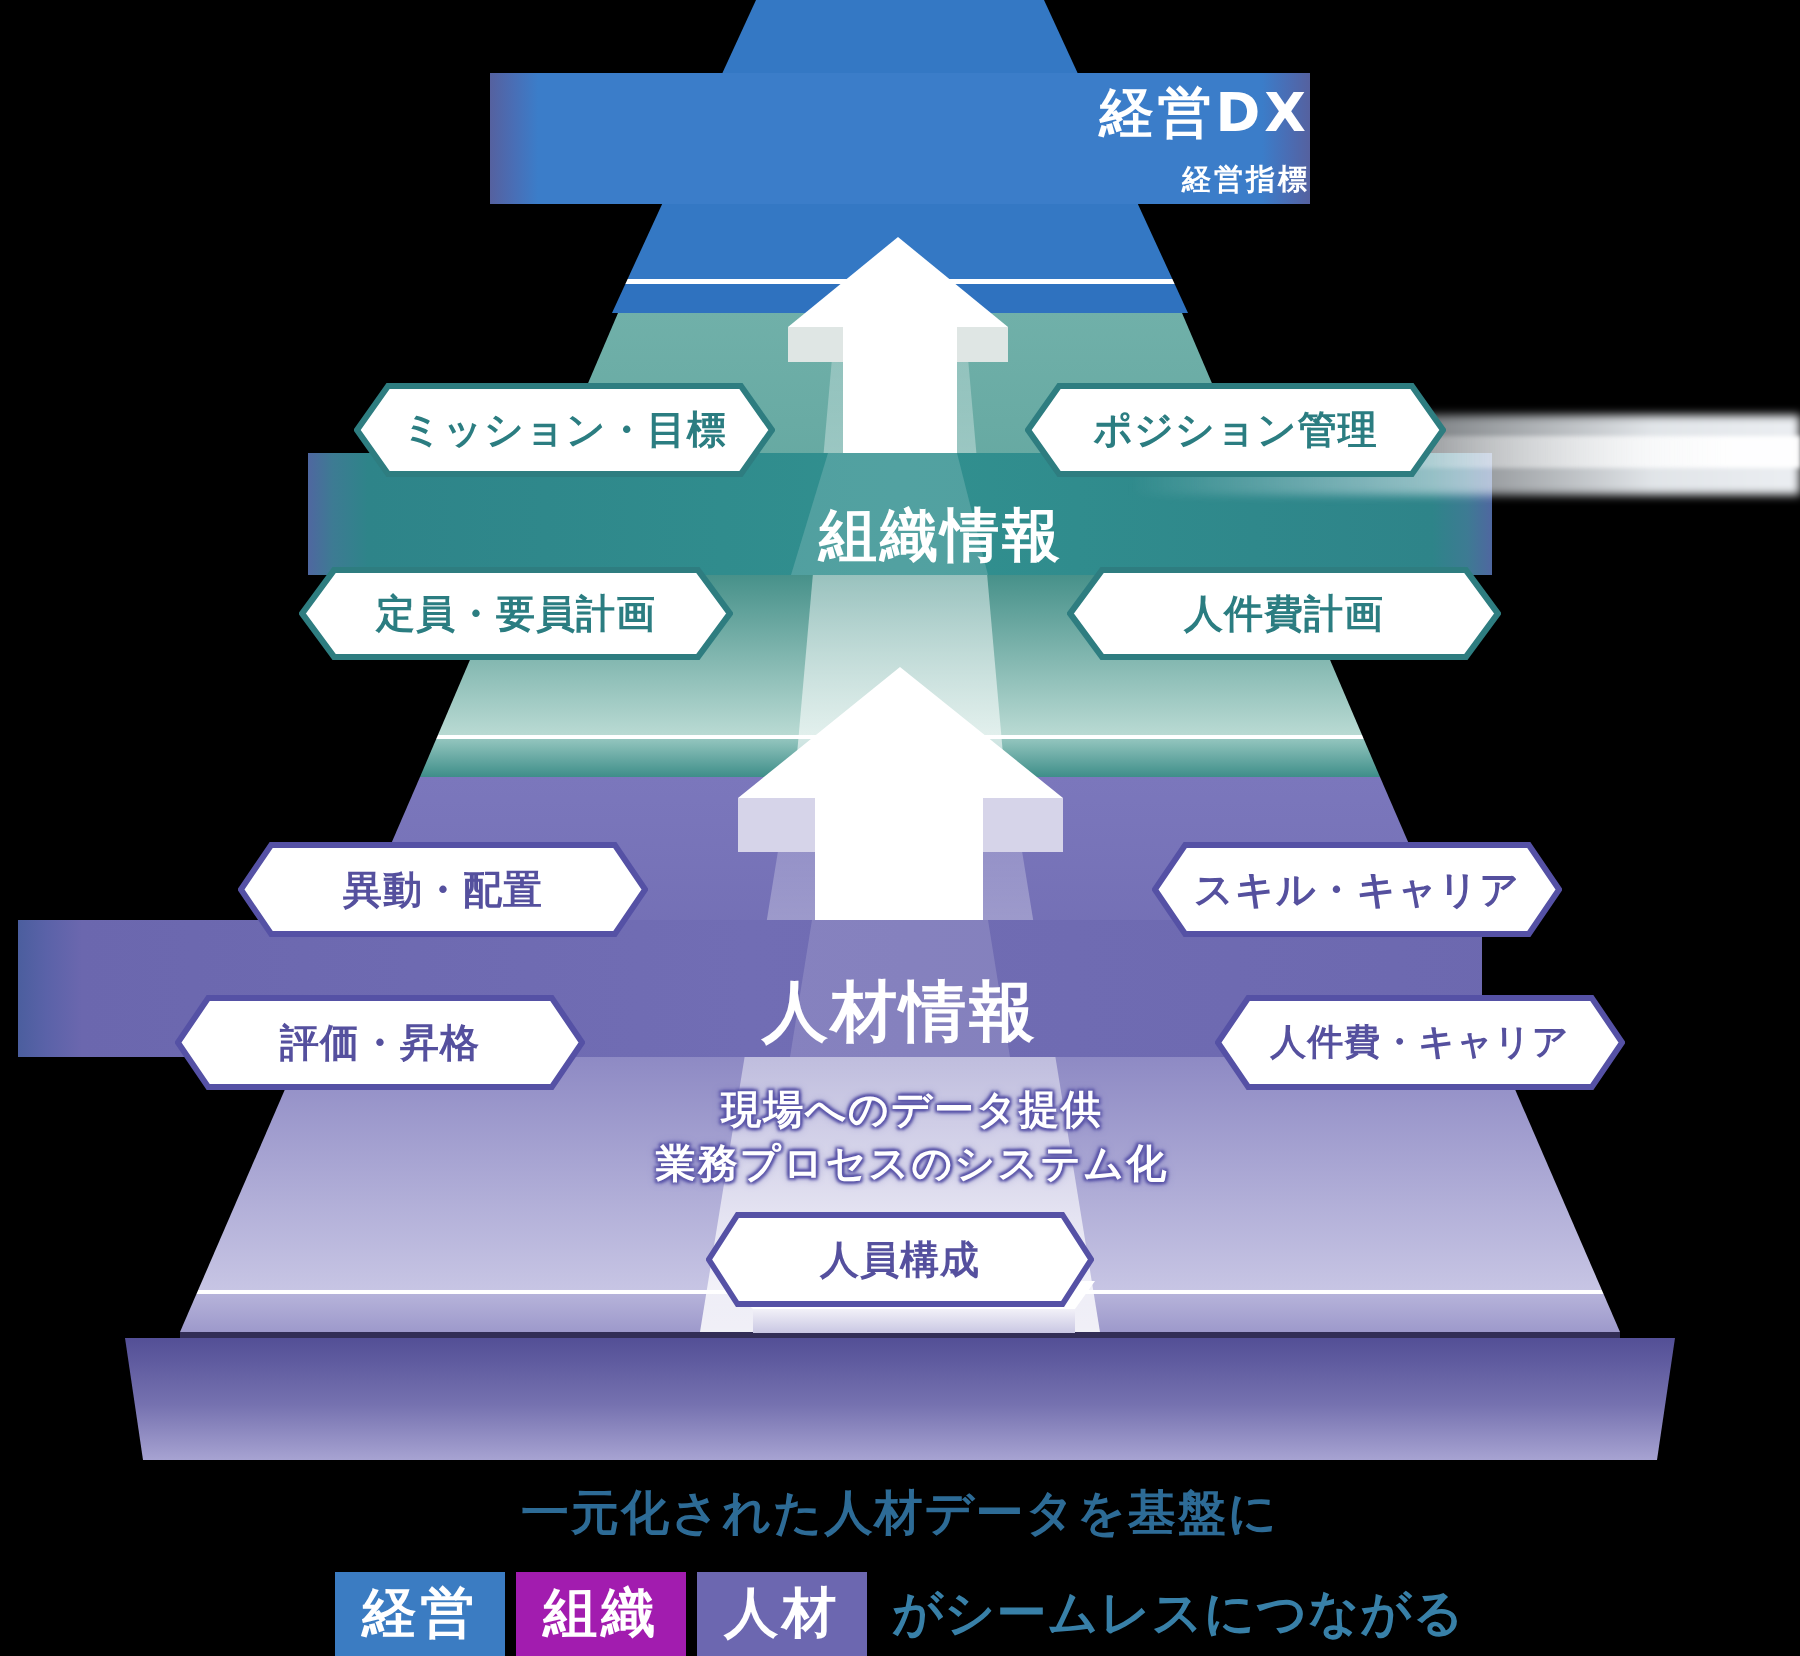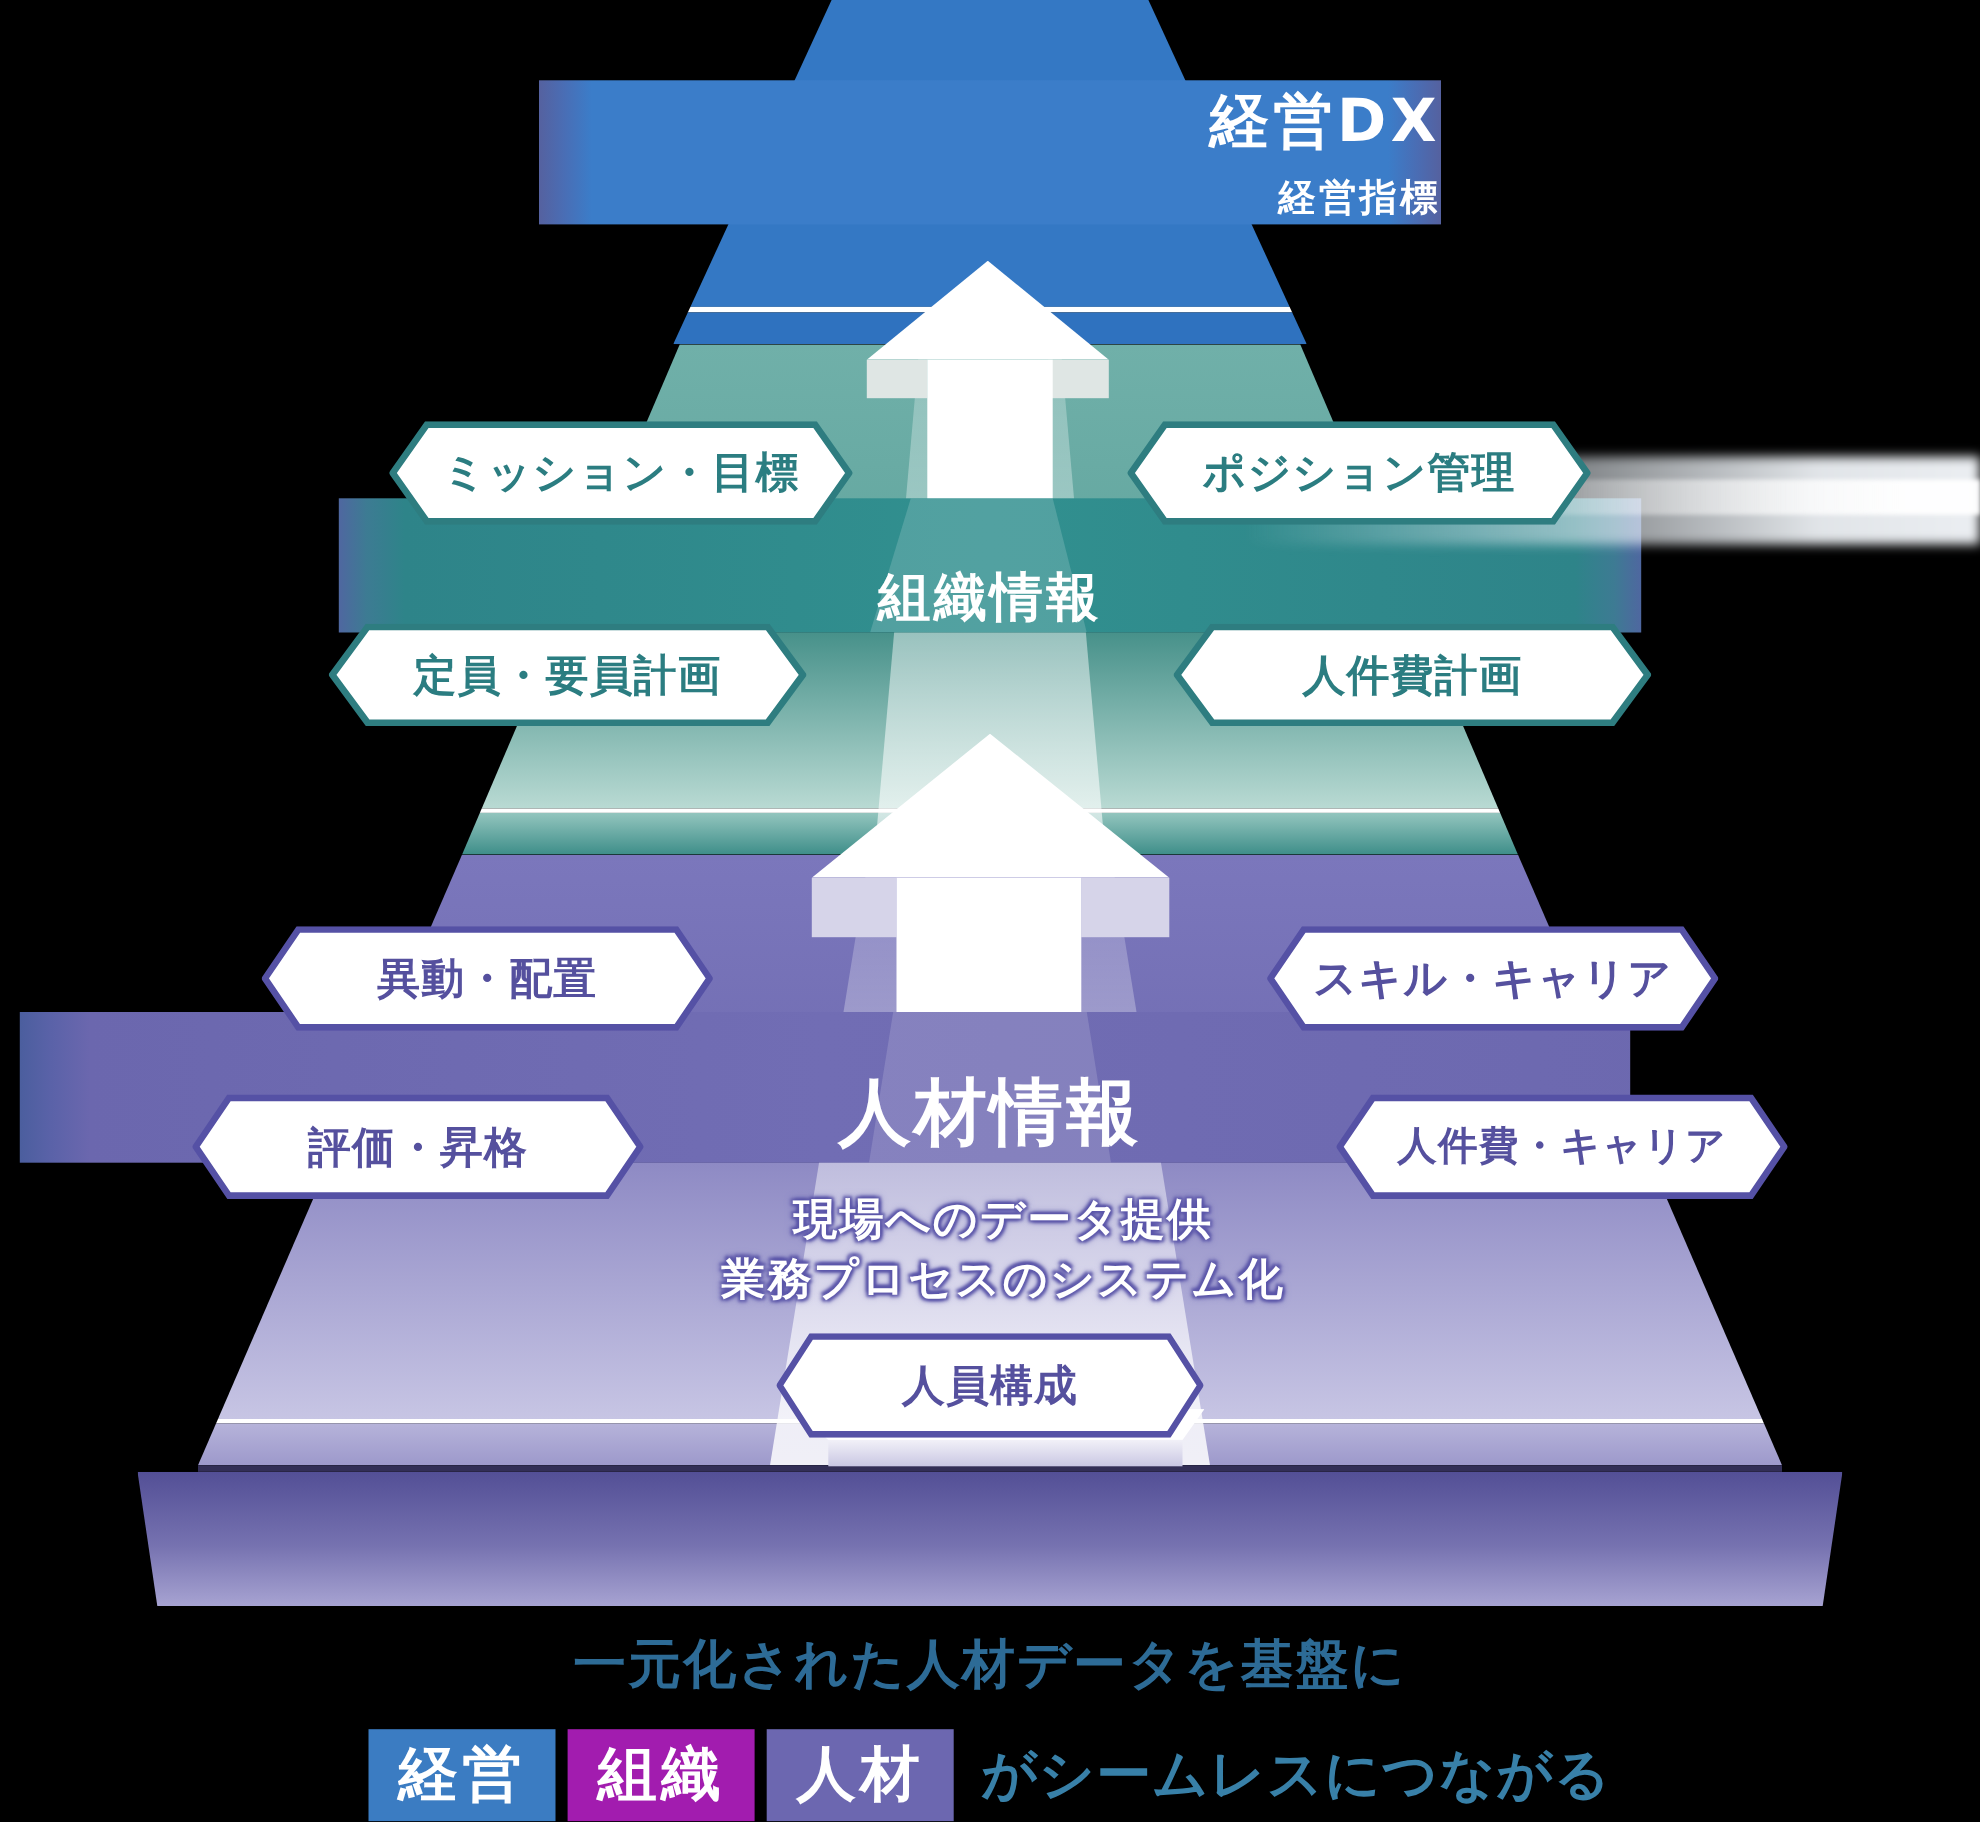--- a/index.html
+++ b/index.html
@@ -60,27 +60,27 @@
   <div class="abs" style="left:843px;top:327px;width:114px;height:129px;background:#ffffff;"></div>
 
   <div class="abs" style="left:738px;top:667px;width:325px;height:131px;clip-path:polygon(162px 0,325px 131px,0 131px);background:#ffffff;"></div>
   <div class="abs" style="left:738px;top:798px;width:77px;height:54px;background:#d6d4e9;"></div>
   <div class="abs" style="left:983px;top:798px;width:80px;height:54px;background:#d6d4e9;"></div>
   <div class="abs" style="left:815px;top:798px;width:168px;height:124px;background:#ffffff;"></div>
 
   <div class="abs" style="left:490px;top:73px;width:820px;height:131px;background:linear-gradient(90deg,#55619f 0,#4a6db4 22px,#3b7dc9 48px,#3b7dc9 772px,#4a6db4 798px,#55619f 100%);">
     <div class="abs band-title" style="left:0;top:0;width:820px;height:131px;flex-direction:column;gap:10px;">
       <div style="font-size:54px;letter-spacing:4px;">経営DX</div>
-      <div style="font-size:34px;letter-spacing:3px;">経営指標</div>
+      <div style="font-size:29px;letter-spacing:3px;">経営指標</div>
     </div>
   </div>
 
   <div class="abs" style="left:308px;top:453px;width:1184px;height:122px;background:linear-gradient(90deg,#4f67a0 0,#3d7b93 25px,#2e8489 60px,#31908f 50%,#2e8489 1124px,#3d7b93 1159px,#4f67a0 100%);">
     <div class="abs" style="left:0;top:0;width:1184px;height:122px;clip-path:polygon(520px 0,649px 0,680px 122px,483px 122px);background:rgba(255,255,255,0.16);"></div>
-    <div class="abs band-title" style="left:0;top:0;width:1184px;height:122px;font-size:48px;letter-spacing:3px;">組織情報</div>
+    <div class="abs band-title" style="left:0;top:0;width:1184px;height:122px;font-size:58px;letter-spacing:3px;padding-left:41px;">組織情報</div>
   </div>
 
   <div class="abs" style="left:18px;top:920px;width:1464px;height:137px;background:linear-gradient(90deg,#4b5e9e 0,#5a62a8 28px,#6b67ae 64px,#716db4 50%,#6b67ae 1700px,#5a62a8 1736px,#4b5e9e 100%);">
     <div class="abs" style="left:0;top:0;width:1764px;height:137px;clip-path:polygon(794px 0,970px 0,992px 137px,772px 137px);background:rgba(255,255,255,0.15);"></div>
     <div class="abs band-title" style="left:0;top:0;width:1764px;height:137px;font-size:66px;letter-spacing:3px;">人材情報</div>
   </div>
 
   <div class="abs" style="left:1130px;top:415px;width:670px;height:80px;background:linear-gradient(90deg,rgba(255,255,255,0) 0%,rgba(235,242,248,0.55) 45%,rgba(244,248,252,0.92) 78%,rgba(248,251,255,0.95) 100%);filter:blur(5px);"></div>
   <div class="abs" style="left:1330px;top:436px;width:470px;height:32px;background:linear-gradient(90deg,rgba(255,255,255,0) 0%,rgba(255,255,255,0.95) 85%);filter:blur(2px);"></div>
 

